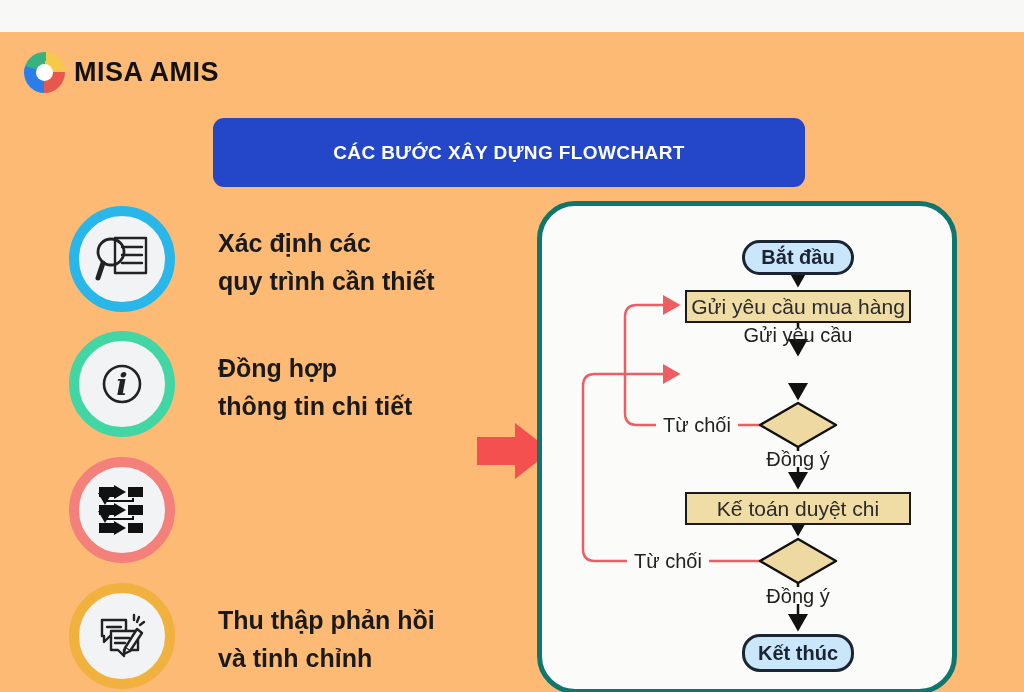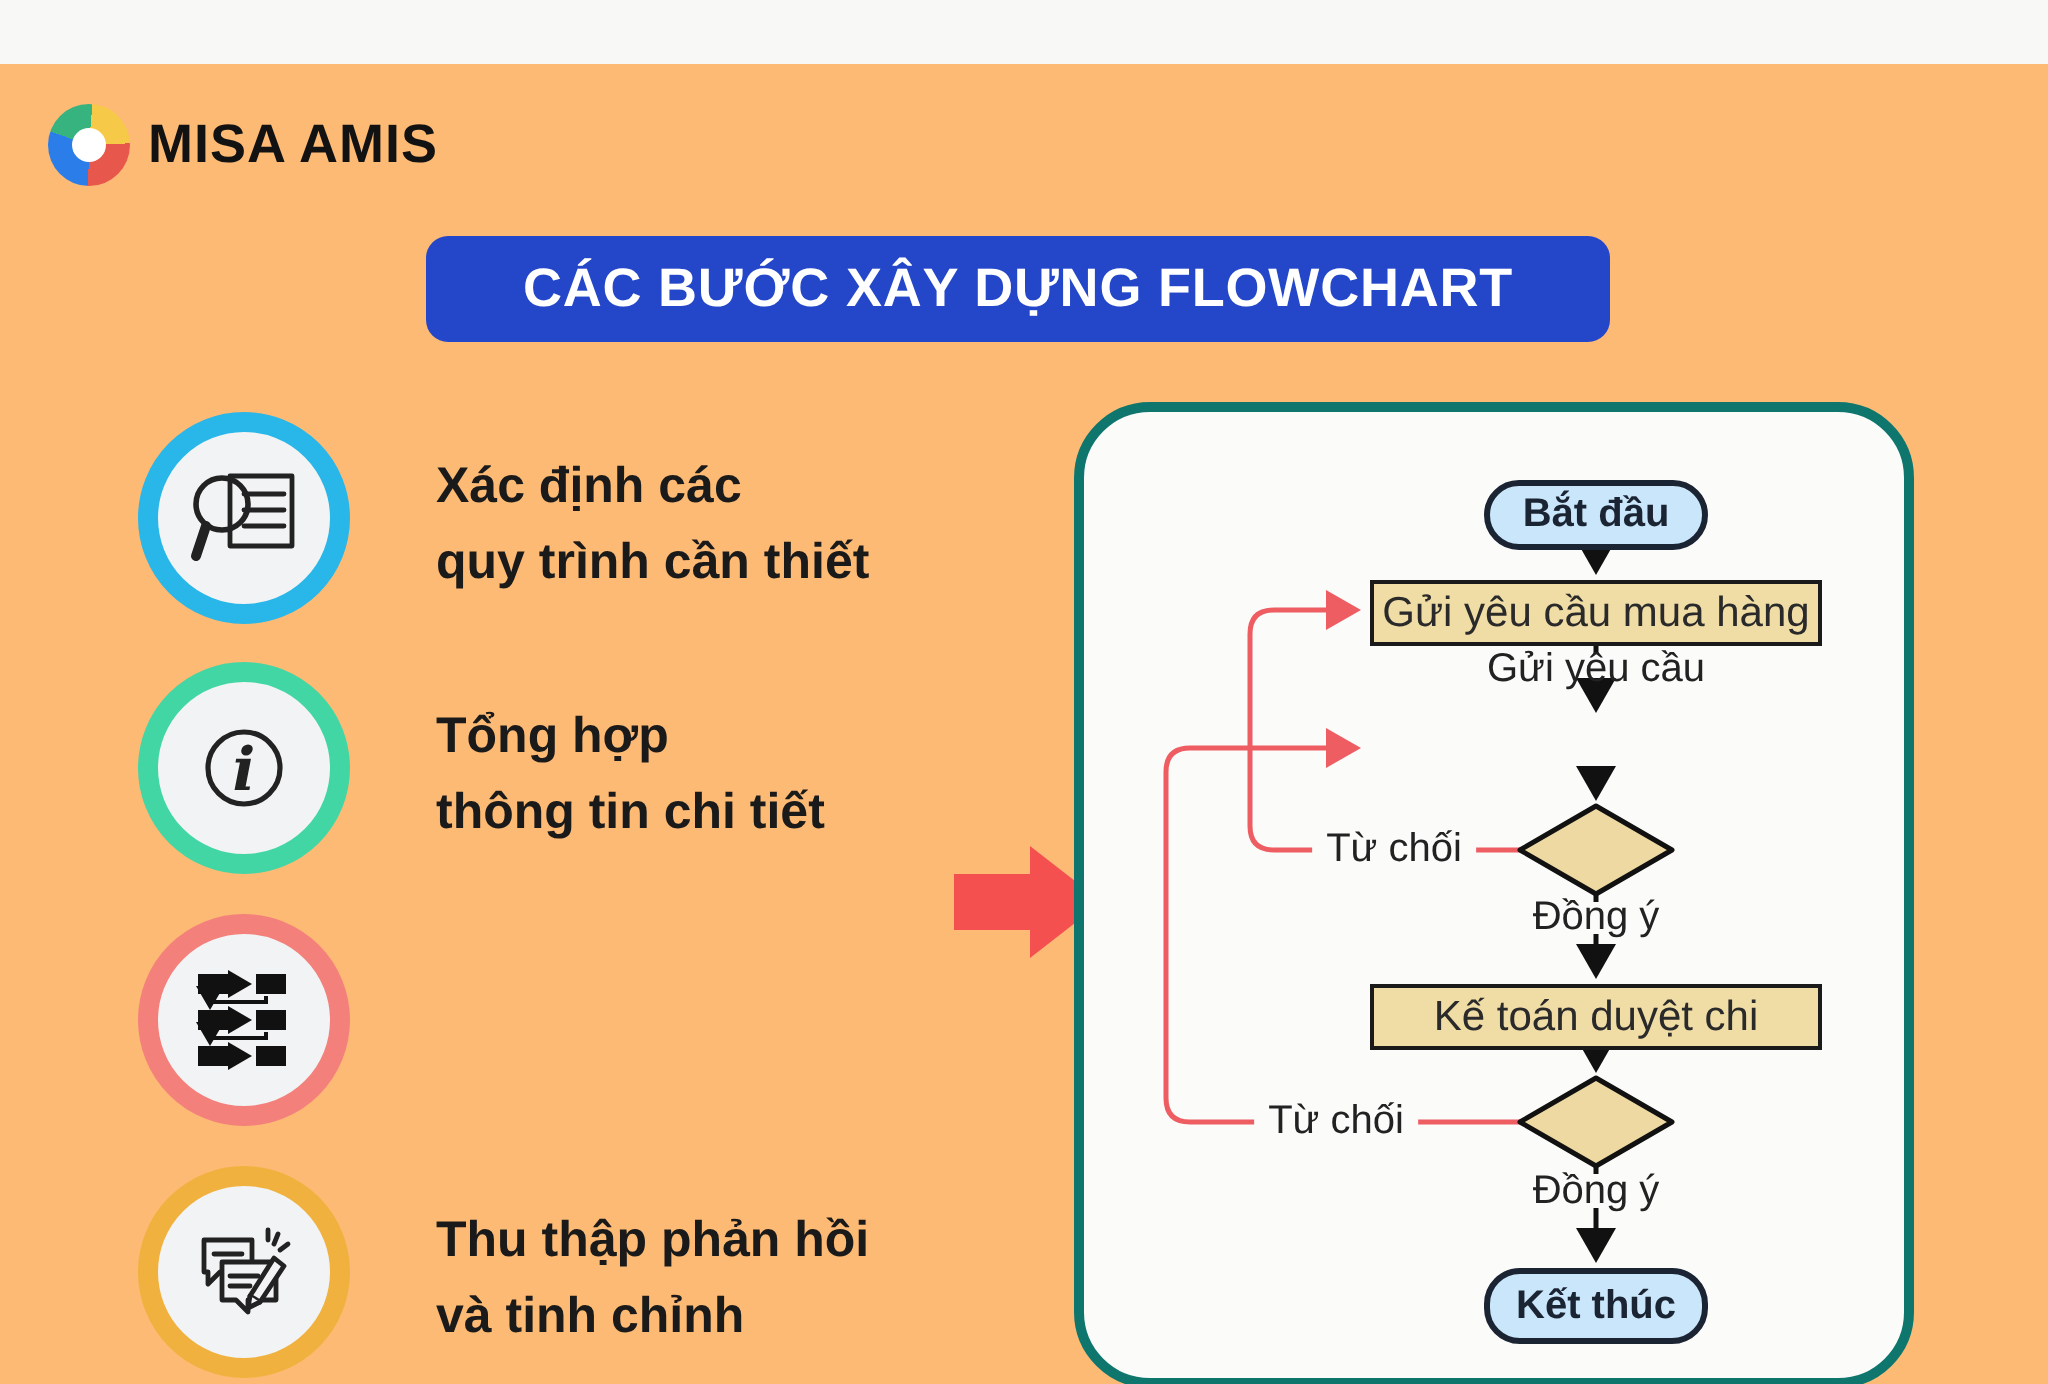--- a/index.html
+++ b/index.html
@@ -9,23 +9,23 @@
 
   
   .brand { position:absolute; left:24px; top:20px; display:flex; align-items:center; gap:9px; }
   .logo-ring { width:41px; height:41px; border-radius:50%;
     background:conic-gradient(from 210deg,#2b7de9 0 22%,#36b37e 22% 43%,#f7c948 43% 66%,#e8574c 66% 92%,#2b7de9 92% 100%);
     display:flex; align-items:center; justify-content:center; }
   .logo-hole { width:17px; height:17px; border-radius:50%; background:#fff; }
   .brand-name { font-size:27px; font-weight:bold; color:#121212; letter-spacing:.5px; }
 
   
-  .title-banner { position:absolute; left:213px; top:86px; width:592px; height:53px;
+  .title-banner { position:absolute; left:213px; top:86px; width:592px; height:69px;
     background:#2447c9; border-radius:11px; display:flex; align-items:center; justify-content:center;
-    color:#fff; font-size:27px; font-weight:bold; letter-spacing:.4px; }
+    color:#fff; font-size:19px; font-weight:bold; letter-spacing:.4px; }
 
   
   .step-circle { position:absolute; left:69px; width:106px; height:106px; border-radius:50%;
     background:#f1f3f4; border:10px solid #000; display:flex; align-items:center; justify-content:center; }
   .ring-cyan { border-color:#29b6e9; }
   .ring-green { border-color:#43d6a5; }
   .ring-salmon { border-color:#f4807b; }
   .ring-orange { border-color:#f1b13f; }
   .step-text { position:absolute; left:218px; font-size:25px; font-weight:bold; color:#1a1a1a; line-height:38px; }
 
@@ -76,21 +76,21 @@
     <div>quy trình cần thiết</div>
   </div>
 
   <div class="step-circle ring-green" style="top:299px;">
     <svg width="56" height="56" viewBox="0 0 56 56">
       <circle cx="28" cy="28" r="18" fill="none" stroke="#222" stroke-width="2.6"></circle>
       <text x="28" y="39" font-family="DejaVu Serif, serif" font-style="italic" font-weight="bold" font-size="30" text-anchor="middle" fill="#222">i</text>
     </svg>
   </div>
   <div class="step-text" style="top:317px;">
-    <div>Tổng hợp</div>
+    <div>Đồng hợp</div>
     <div>thông tin chi tiết</div>
   </div>
 
   <div class="step-circle ring-salmon" style="top:425px;">
     <svg width="56" height="56" viewBox="0 0 56 56">
       <defs>
         <marker id="mIco" markerWidth="7" markerHeight="7" refX="5" refY="3.5" orient="auto">
           <path d="M0,0 L6,3.5 L0,7 z" fill="#111"></path>
         </marker>
       </defs>

